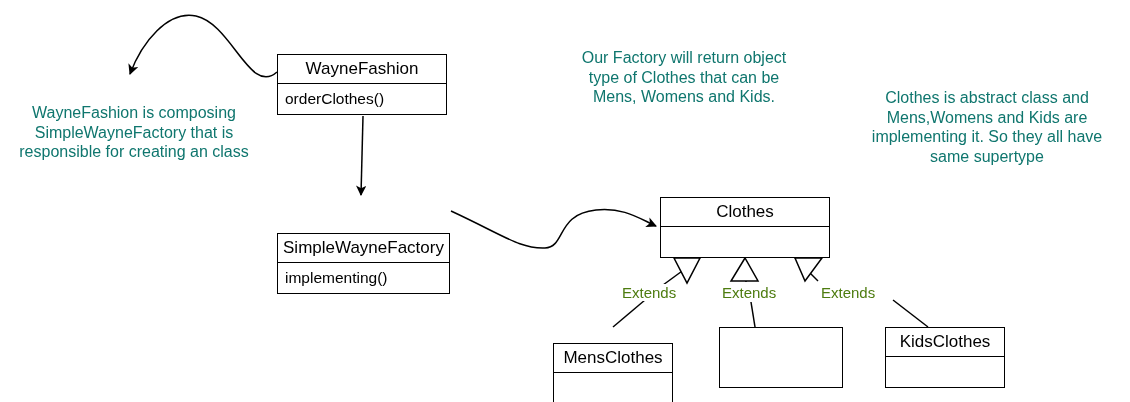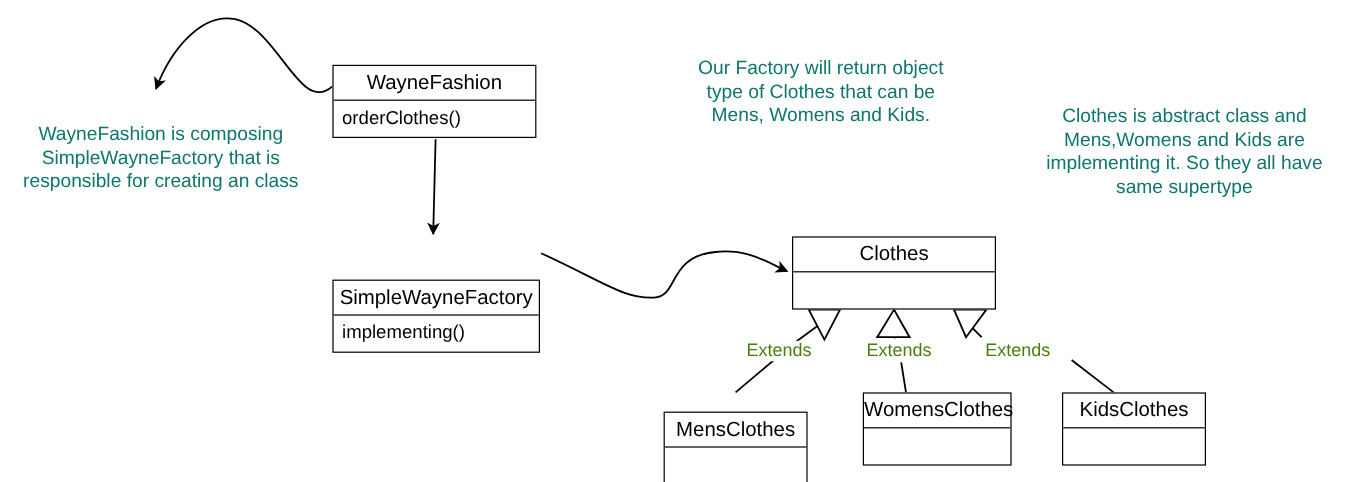--- a/index.html
+++ b/index.html
@@ -132,21 +132,20 @@
     <div class="uml-name">Clothes</div>
     <div class="uml-members empty"></div>
   </div>
 
   <div class="uml-class" style="left:553px; top:327px; width:120px; height:61px;margin-top:16px;">
     <div class="uml-name">MensClothes</div>
     <div class="uml-members empty"></div>
   </div>
 
   <div class="uml-class" style="left:719px; top:327px; width:124px; height:61px;">
-    <div class="uml-name">WomensClothes</div>
     <div class="uml-members empty"></div>
   </div>
 
   <div class="uml-class" style="left:885px; top:327px; width:120px; height:61px;">
     <div class="uml-name">KidsClothes</div>
     <div class="uml-members empty"></div>
   </div>
 
   <div class="note" style="left:16px; top:103px; width:236px;">WayneFashion is composing SimpleWayneFactory that is responsible for creating an class</div>
 

